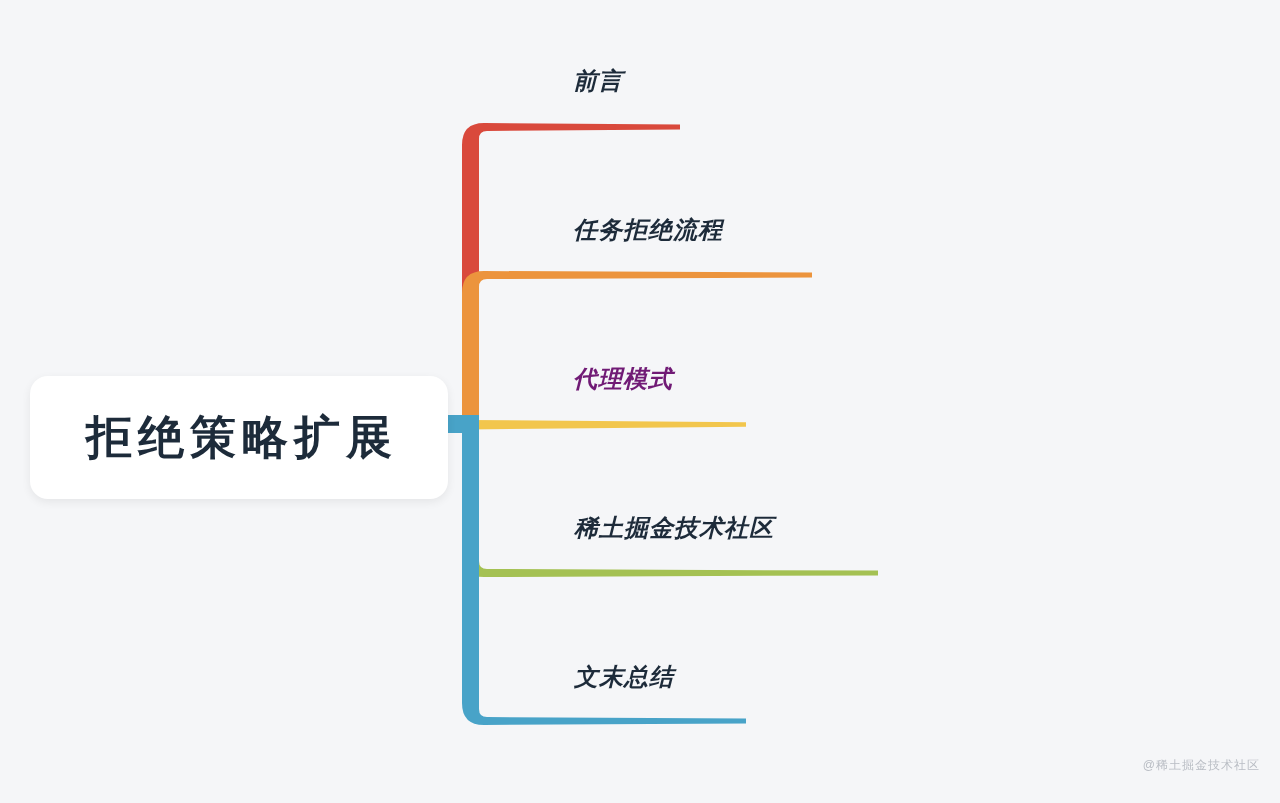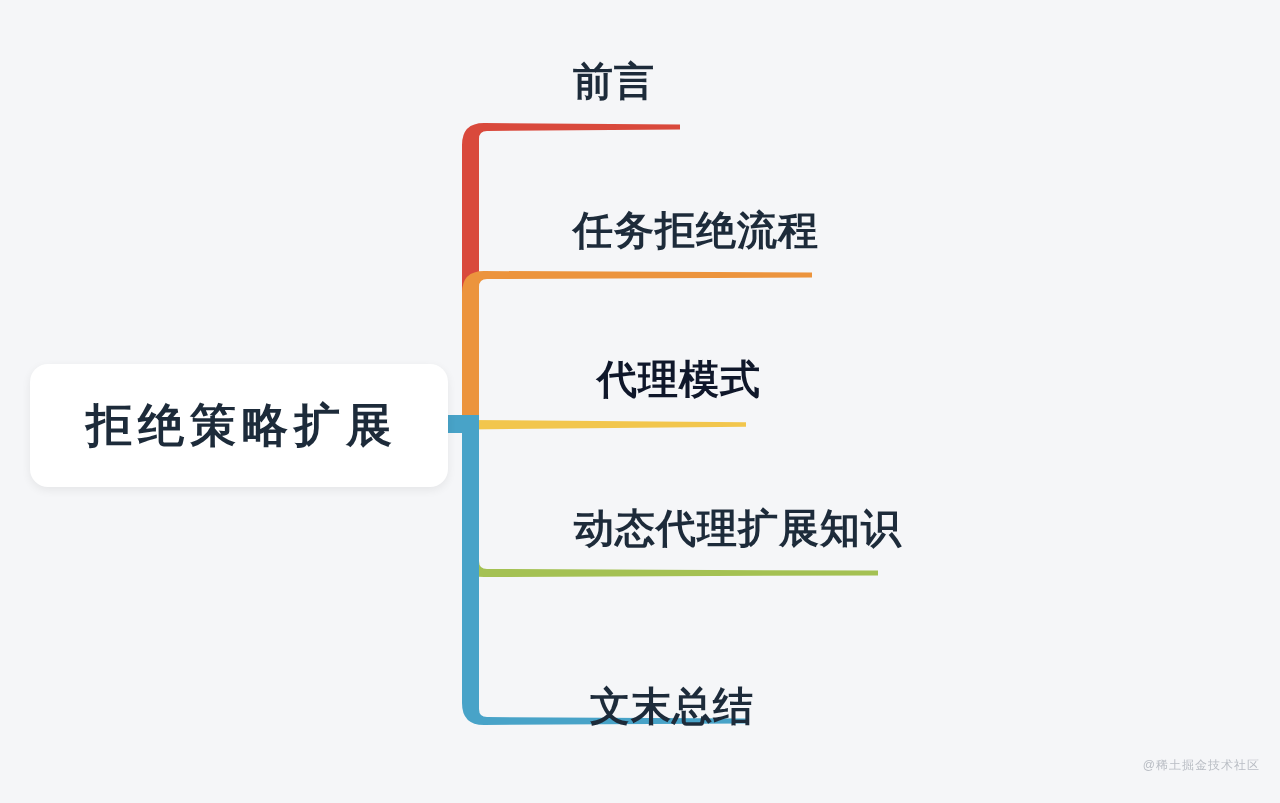--- a/index.html
+++ b/index.html
@@ -3,39 +3,40 @@
 <meta charset="utf-8">
 <style>
   html,body{margin:0;padding:0;}
   body{
     width:1280px;height:803px;position:relative;overflow:hidden;
     background:#f5f6f8;
     font-family:"Liberation Sans","DejaVu Sans",sans-serif;
   }
   #connectors{position:absolute;left:0;top:0;width:1280px;height:803px;}
   .root-topic{
-    position:absolute;left:30px;top:364px;width:418px;height:123px;
+    position:absolute;left:30px;top:376px;width:418px;height:123px;
     background:#ffffff;border-radius:18px;
     box-shadow:0 3px 10px rgba(0,0,0,0.07);
     display:flex;align-items:center;justify-content:center;
     font-size:46px;font-weight:700;color:#1d2b3a;letter-spacing:6px;
     text-indent:6px;
     z-index:2;
   }
   .branch-topic{
     position:absolute;
-    font-size:40px;font-weight:700;color:#1d2b3a;letter-spacing:1px;
+    font-size:24px;font-weight:700;color:#1d2b3a;letter-spacing:1px;
     line-height:34px;white-space:nowrap;
     z-index:2;
+    font-style:italic;
   }
   #topic-0{left:573px;top:64px;}
   #topic-1{left:573px;top:213px;}
   #topic-2{left:573px;top:362px;}
   #topic-3{left:574px;top:511px;}
-  #topic-4{left:590px;top:660px;margin-top:29px;}
+  #topic-4{left:574px;top:660px;}
   .watermark{
     position:absolute;right:20px;top:757px;
     font-size:12px;color:#b9bdc4;letter-spacing:1px;
     z-index:2;
   }
 </style>
 </head>
 <body style="background: rgb(245, 246, 248);">
 
 <svg id="connectors" viewBox="0 0 1280 803" xmlns="http://www.w3.org/2000/svg">
@@ -43,17 +44,17 @@
     <path d="M 462,432 L 462,293 Q 462,271 484,271 L 812,272.6 L 812,277.4 L 487,279 Q 479,279 479,287 L 479,432 Z" fill="#ec943d"></path>
     <path d="M 468,420 L 746,422.3 L 746,426.8 L 468,429.5 Z" fill="#f2c64d"></path>
     <path d="M 462,416 L 462,555 Q 462,577 484,577 L 878,575.4 L 878,570.6 L 487,569 Q 479,569 479,561 L 479,416 Z" fill="#a4c153"></path>
     <path d="M 446,415 L 479,415 L 479,709 Q 479,717 487,717 L 746,718.6 L 746,723.4 L 484,725 Q 462,725 462,703 L 462,433 L 446,433 Z" fill="#48a3c8"></path>
   </svg>
 
 <div class="root-topic" style="background: rgb(255, 255, 255); color: rgb(29, 43, 58);">拒绝策略扩展</div>
 
 <div class="branch-topic" id="topic-0" style="color: rgb(29, 43, 58);">前言</div>
 <div class="branch-topic" id="topic-1" style="color: rgb(29, 43, 58); text-align: right;">任务拒绝流程</div>
-<div class="branch-topic" id="topic-2" style="color: #0f172a; margin-left: 24px;">代理模式</div>
-<div class="branch-topic" id="topic-3" style="color: rgb(29, 43, 58);">动态代理扩展知识</div>
+<div class="branch-topic" id="topic-2" style="color: #701a75;">代理模式</div>
+<div class="branch-topic" id="topic-3" style="color: rgb(29, 43, 58);">稀土掘金技术社区</div>
 <div class="branch-topic" id="topic-4" style="color: rgb(29, 43, 58);">文末总结</div>
 
 <div class="watermark" style="color: rgb(185, 189, 196);">@稀土掘金技术社区</div>
 
 </body></html>

